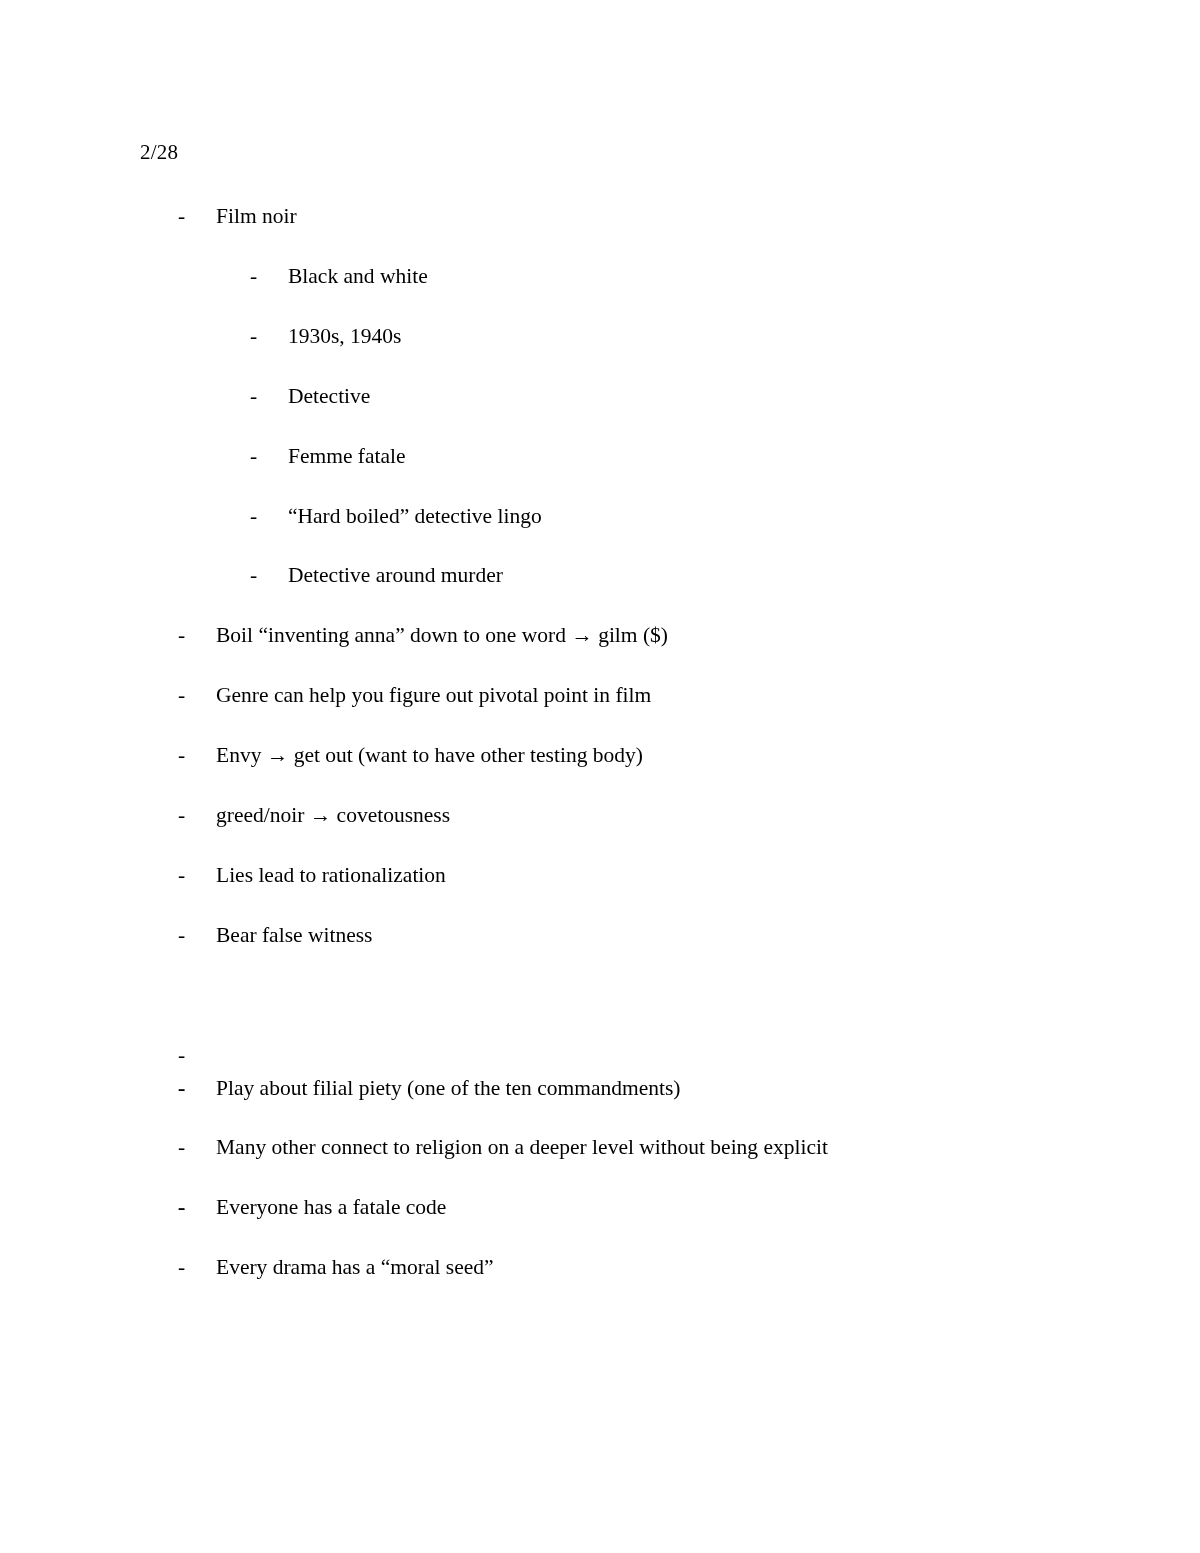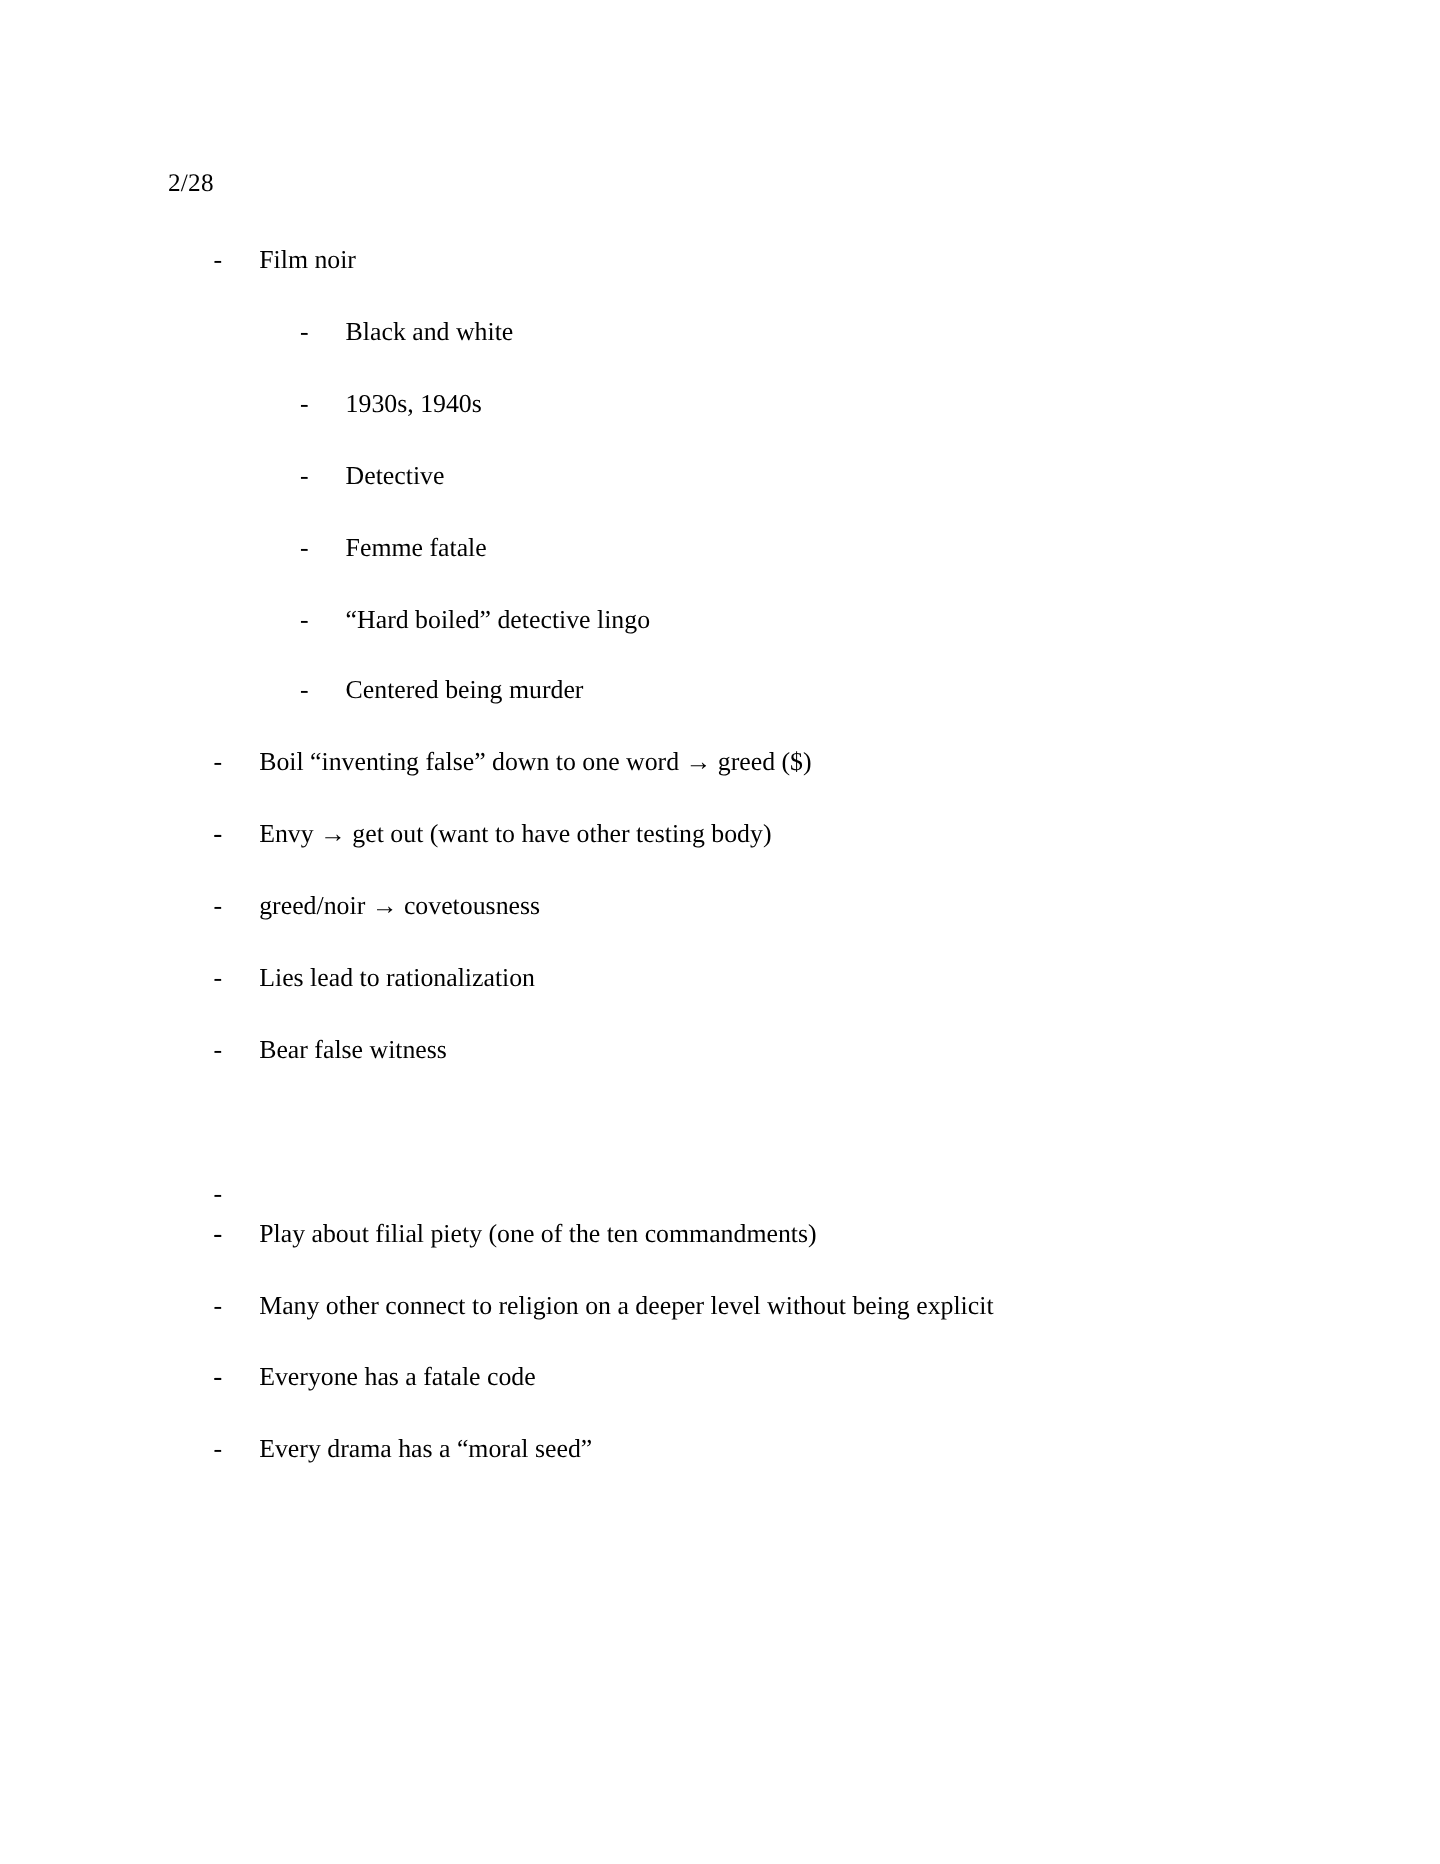--- a/index.html
+++ b/index.html
@@ -74,23 +74,23 @@
 
 <div class="page">
   <div class="doc-date">2/28</div>
   <ul class="outline" id="outline-root">
       <li class="item level-1"><span class="dash">-</span><span class="txt">Film noir</span></li>
       <li class="item level-2"><span class="dash">-</span><span class="txt">Black and white</span></li>
       <li class="item level-2"><span class="dash">-</span><span class="txt">1930s, 1940s</span></li>
       <li class="item level-2"><span class="dash">-</span><span class="txt">Detective</span></li>
       <li class="item level-2"><span class="dash">-</span><span class="txt">Femme fatale</span></li>
       <li class="item level-2"><span class="dash">-</span><span class="txt">“Hard boiled” detective lingo</span></li>
-      <li class="item level-2"><span class="dash">-</span><span class="txt">Centered being murder</span></li>
-      <li class="item level-1"><span class="dash">-</span><span class="txt">Boil “inventing false” down to one word → greed ($)</span></li>
-      <li class="item level-1"><span class="dash">-</span></li>
+      <li class="item level-2"><span class="dash">-</span><span class="txt">Detective around murder</span></li>
+      <li class="item level-1"><span class="dash">-</span><span class="txt">Boil “inventing anna” down to one word → gilm ($)</span></li>
+      <li class="item level-1"><span class="dash">-</span><span class="txt">Genre can help you figure out pivotal point in film</span></li>
       <li class="item level-1"><span class="dash">-</span><span class="txt">Envy → get out (want to have other testing body)</span></li>
       <li class="item level-1"><span class="dash">-</span><span class="txt">greed/noir → covetousness</span></li>
       <li class="item level-1"><span class="dash">-</span><span class="txt">Lies lead to rationalization</span></li>
       <li class="item level-1"><span class="dash">-</span><span class="txt">Bear false witness</span></li>
       <li class="spacer"></li>
       <li class="item level-1"><span class="dash">-</span></li>
       <li class="item level-1"><span class="dash">-</span></li>
       <li class="item level-1"><span class="dash">-</span><span class="txt">Play about filial piety (one of the ten commandments)</span></li>
       <li class="item level-1"><span class="dash">-</span><span class="txt">Many other connect to religion on a deeper level without being explicit</span></li>
       <li class="item level-1"><span class="dash">-</span></li>

